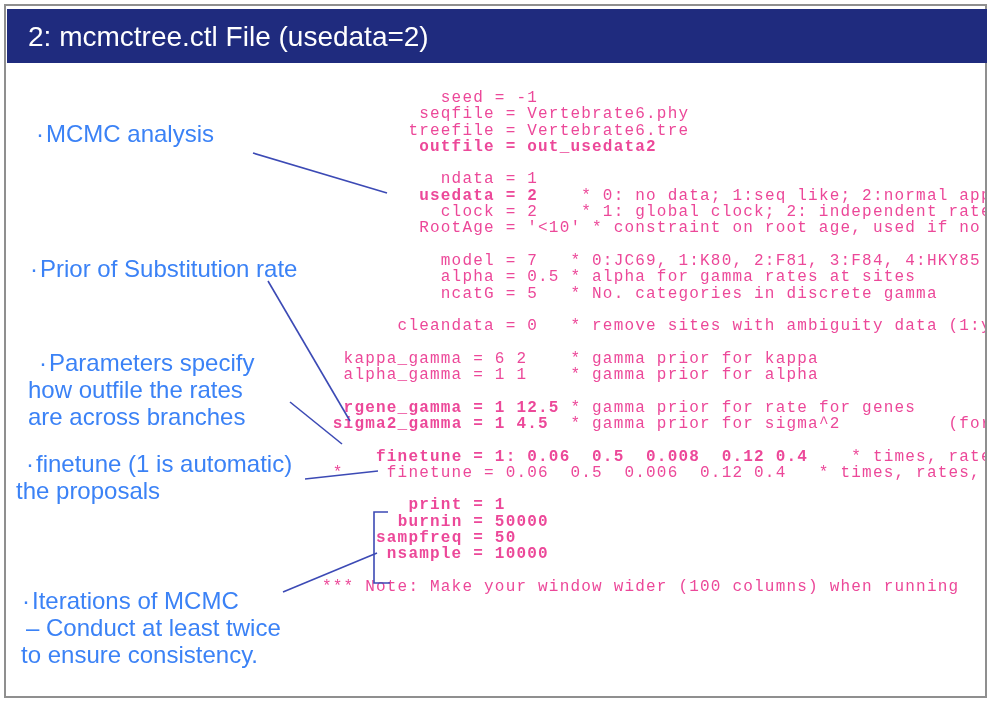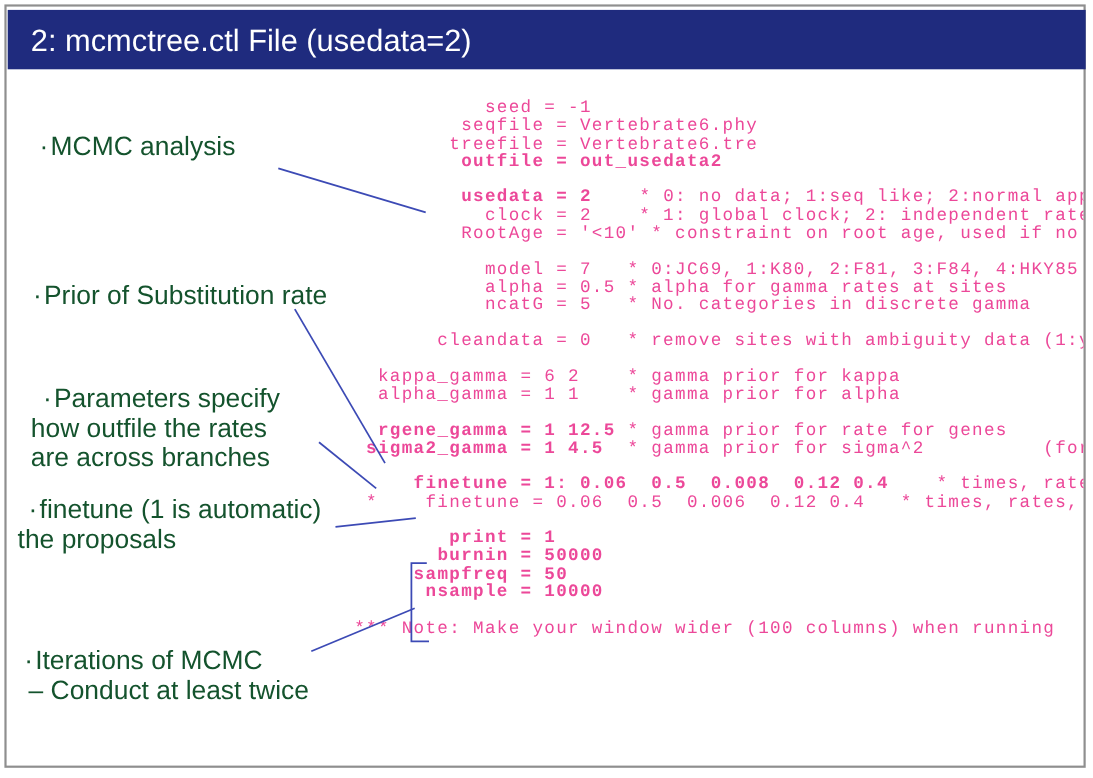--- a/index.html
+++ b/index.html
@@ -6,21 +6,21 @@
   body{width:994px;height:707px;position:relative;overflow:hidden;
        font-family:"Liberation Sans",sans-serif;}
   .slide{position:absolute;left:0;top:0;width:994px;height:553px;background:#fff;}
   .slide-border{position:absolute;left:4px;top:4px;width:983px;height:694px;
        border:2px solid #8f8f8f;box-sizing:border-box;}
   .title-bar{position:absolute;left:7px;top:9px;width:980px;height:54px;
        background:#1f2b7e;}
   .title-bar .title-text{position:absolute;left:21px;top:0;height:54px;line-height:56px;
        color:#ffffff;font-size:28px;white-space:nowrap;}
   
-  .ann{position:absolute;color:#14532d;font-size:24px;line-height:27px;white-space:nowrap;}
+  .ann{position:absolute;color:#3b82f6;font-size:24px;line-height:27px;white-space:nowrap;}
   .ann-1{left:36px;top:120px;}
   .ann-2{left:30px;top:255px;}
   .ann-3{left:16px;top:349px;margin-left:12px;}
   .ann-4{left:16px;top:450px;}
   .ann-5{left:18px;top:587px;}
   .ann-3 .ann-line:nth-child(1){padding-left:11px;}
   .ann-4 .ann-line:nth-child(1){padding-left:10px;}
   .ann-4 .ann-line:nth-child(3){padding-left:6px;}
   .ann-5 .ann-line:nth-child(1){padding-left:4px;}
   .ann-5 .ann-line:nth-child(2){padding-left:8px;}
@@ -57,28 +57,30 @@
       <div class="ann-line">how outfile the rates</div>
       <div class="ann-line">are across branches</div>
     </div>
   <div class="ann ann-4">
       <div class="ann-line"><span class="bullet">·</span>finetune (1 is automatic)</div>
       <div class="ann-line">the proposals</div>
     </div>
   <div class="ann ann-5">
       <div class="ann-line"><span class="bullet">·</span>Iterations of MCMC</div>
       <div class="ann-line">– Conduct at least twice</div>
+      <div class="ann-line">to ensure consistency.</div>
     </div>
 
   <div class="code">
       <div class="code-line"><span>           seed = -1</span></div>
       <div class="code-line"><span>         seqfile = Vertebrate6.phy</span></div>
       <div class="code-line"><span>        treefile = Vertebrate6.tre</span></div>
       <div class="code-line"><span>         </span><span class="bold">outfile = out_usedata2</span></div>
       <div class="code-line"></div>
+      <div class="code-line"><span>           ndata = 1</span></div>
       <div class="code-line"><span>         </span><span class="bold">usedata = 2</span><span>    * 0: no data; 1:seq like; 2:normal app</span></div>
       <div class="code-line"><span>           clock = 2    * 1: global clock; 2: independent rate</span></div>
       <div class="code-line"><span>         RootAge = '&lt;10' * constraint on root age, used if no f</span></div>
       <div class="code-line"></div>
       <div class="code-line"><span>           model = 7   * 0:JC69, 1:K80, 2:F81, 3:F84, 4:HKY85</span></div>
       <div class="code-line"><span>           alpha = 0.5 * alpha for gamma rates at sites</span></div>
       <div class="code-line"><span>           ncatG = 5   * No. categories in discrete gamma</span></div>
       <div class="code-line"></div>
       <div class="code-line"><span>       cleandata = 0   * remove sites with ambiguity data (1:yes</span></div>
       <div class="code-line"></div>

